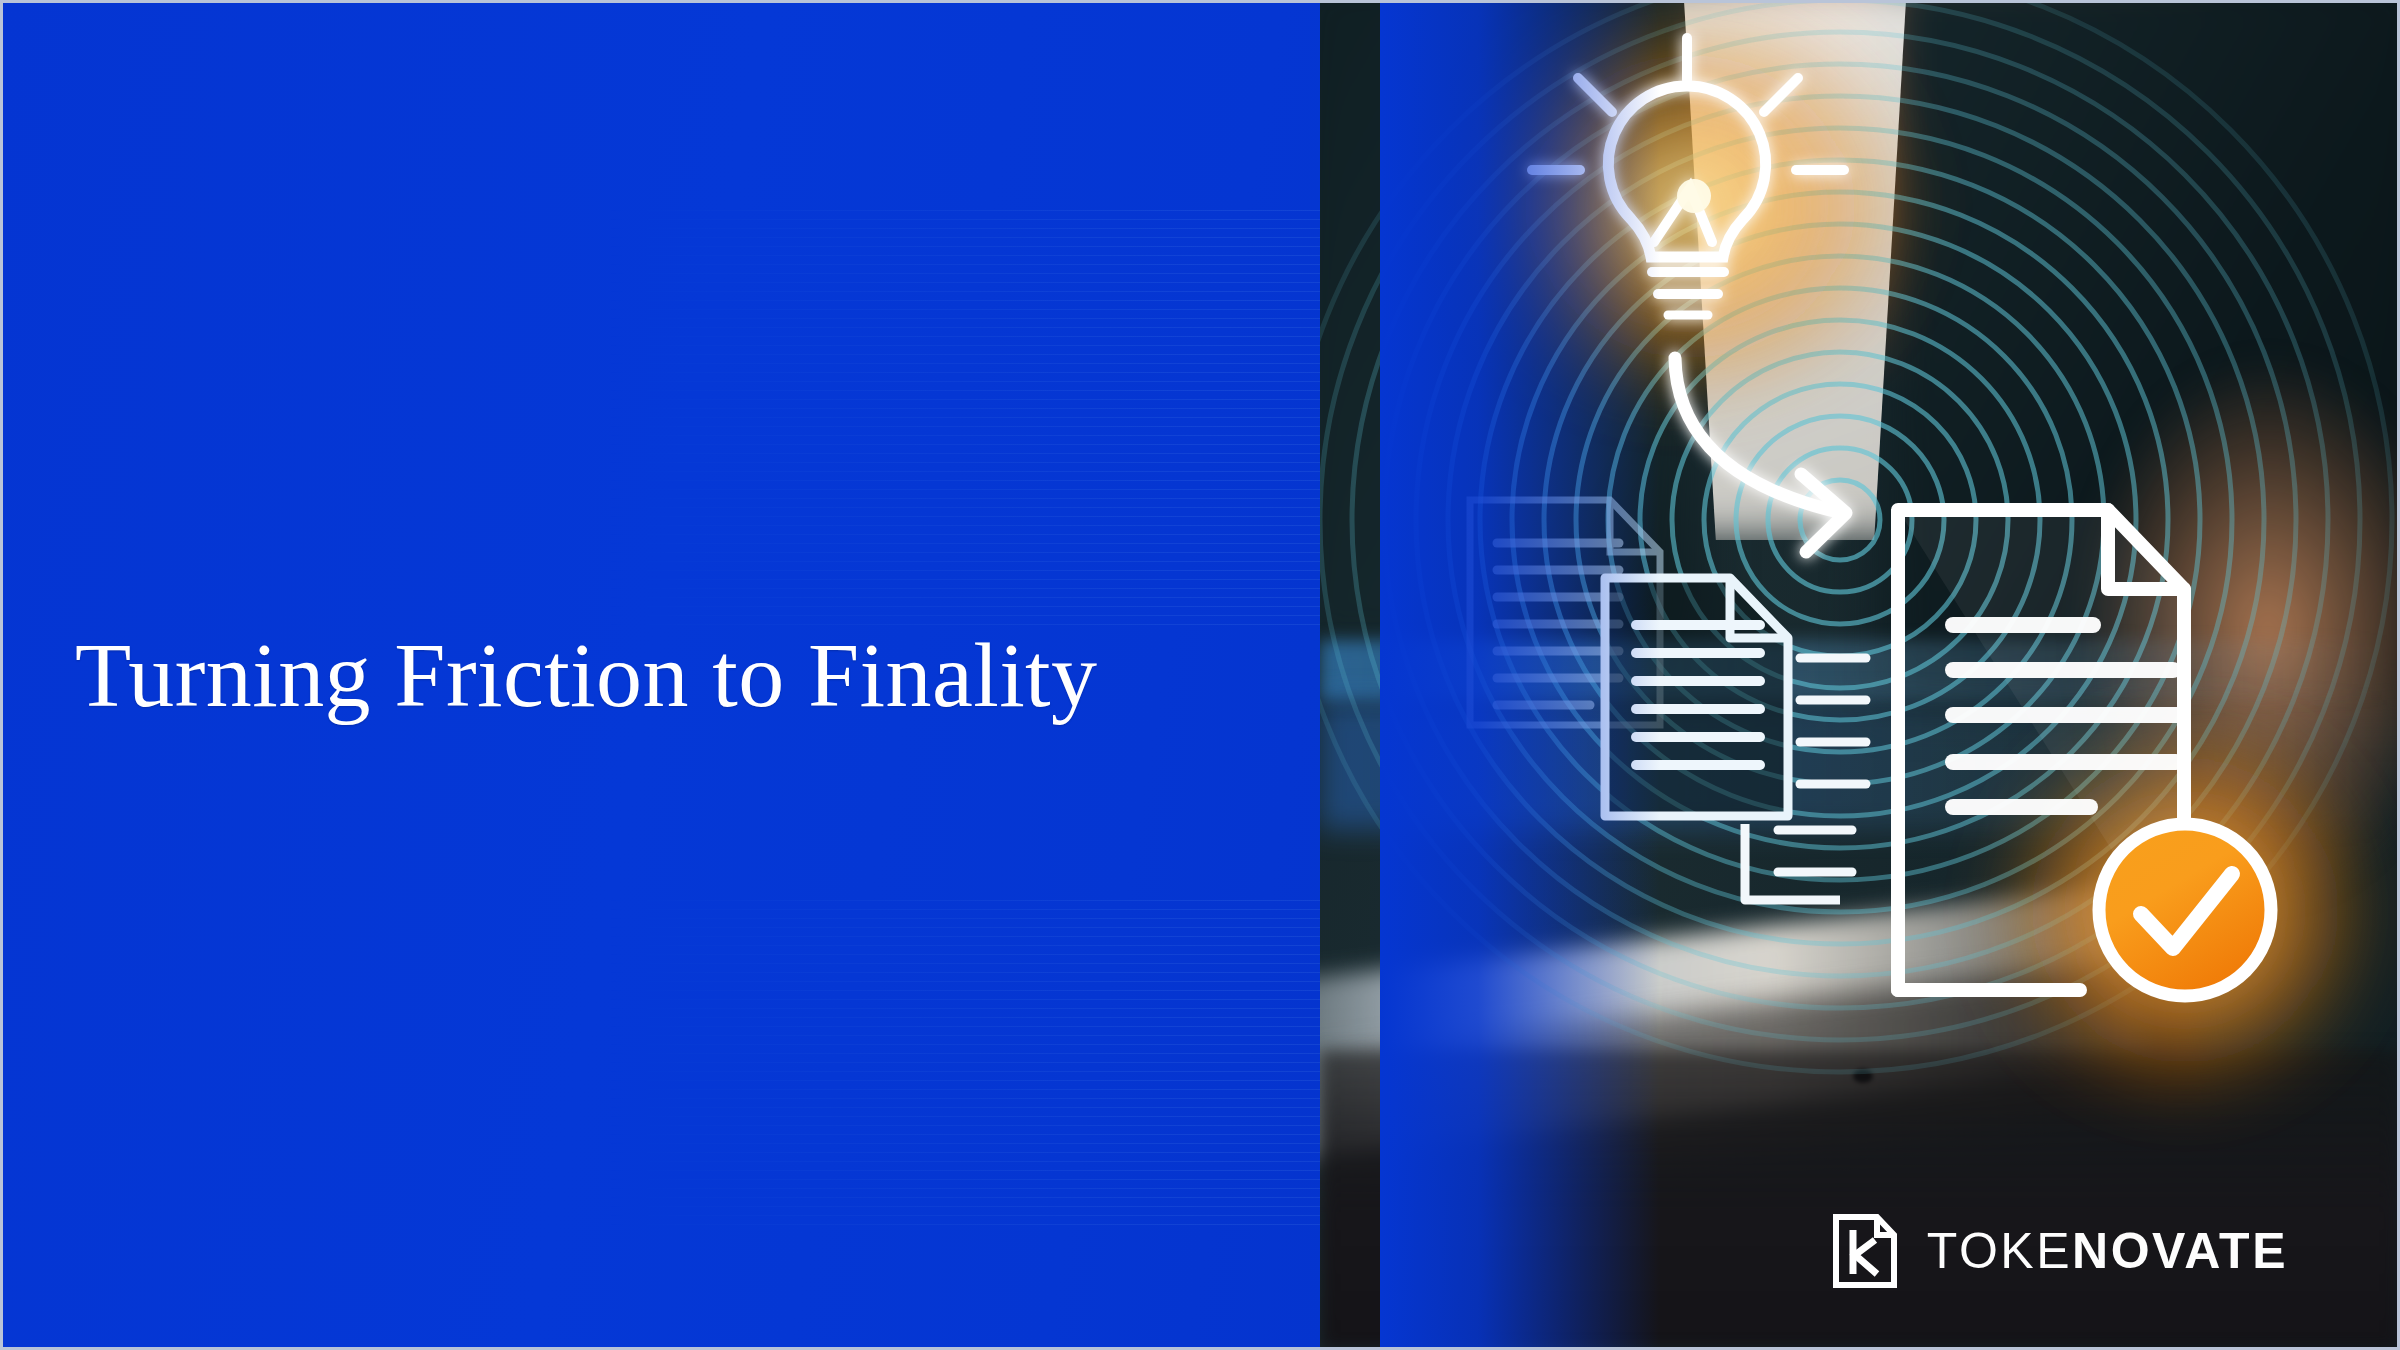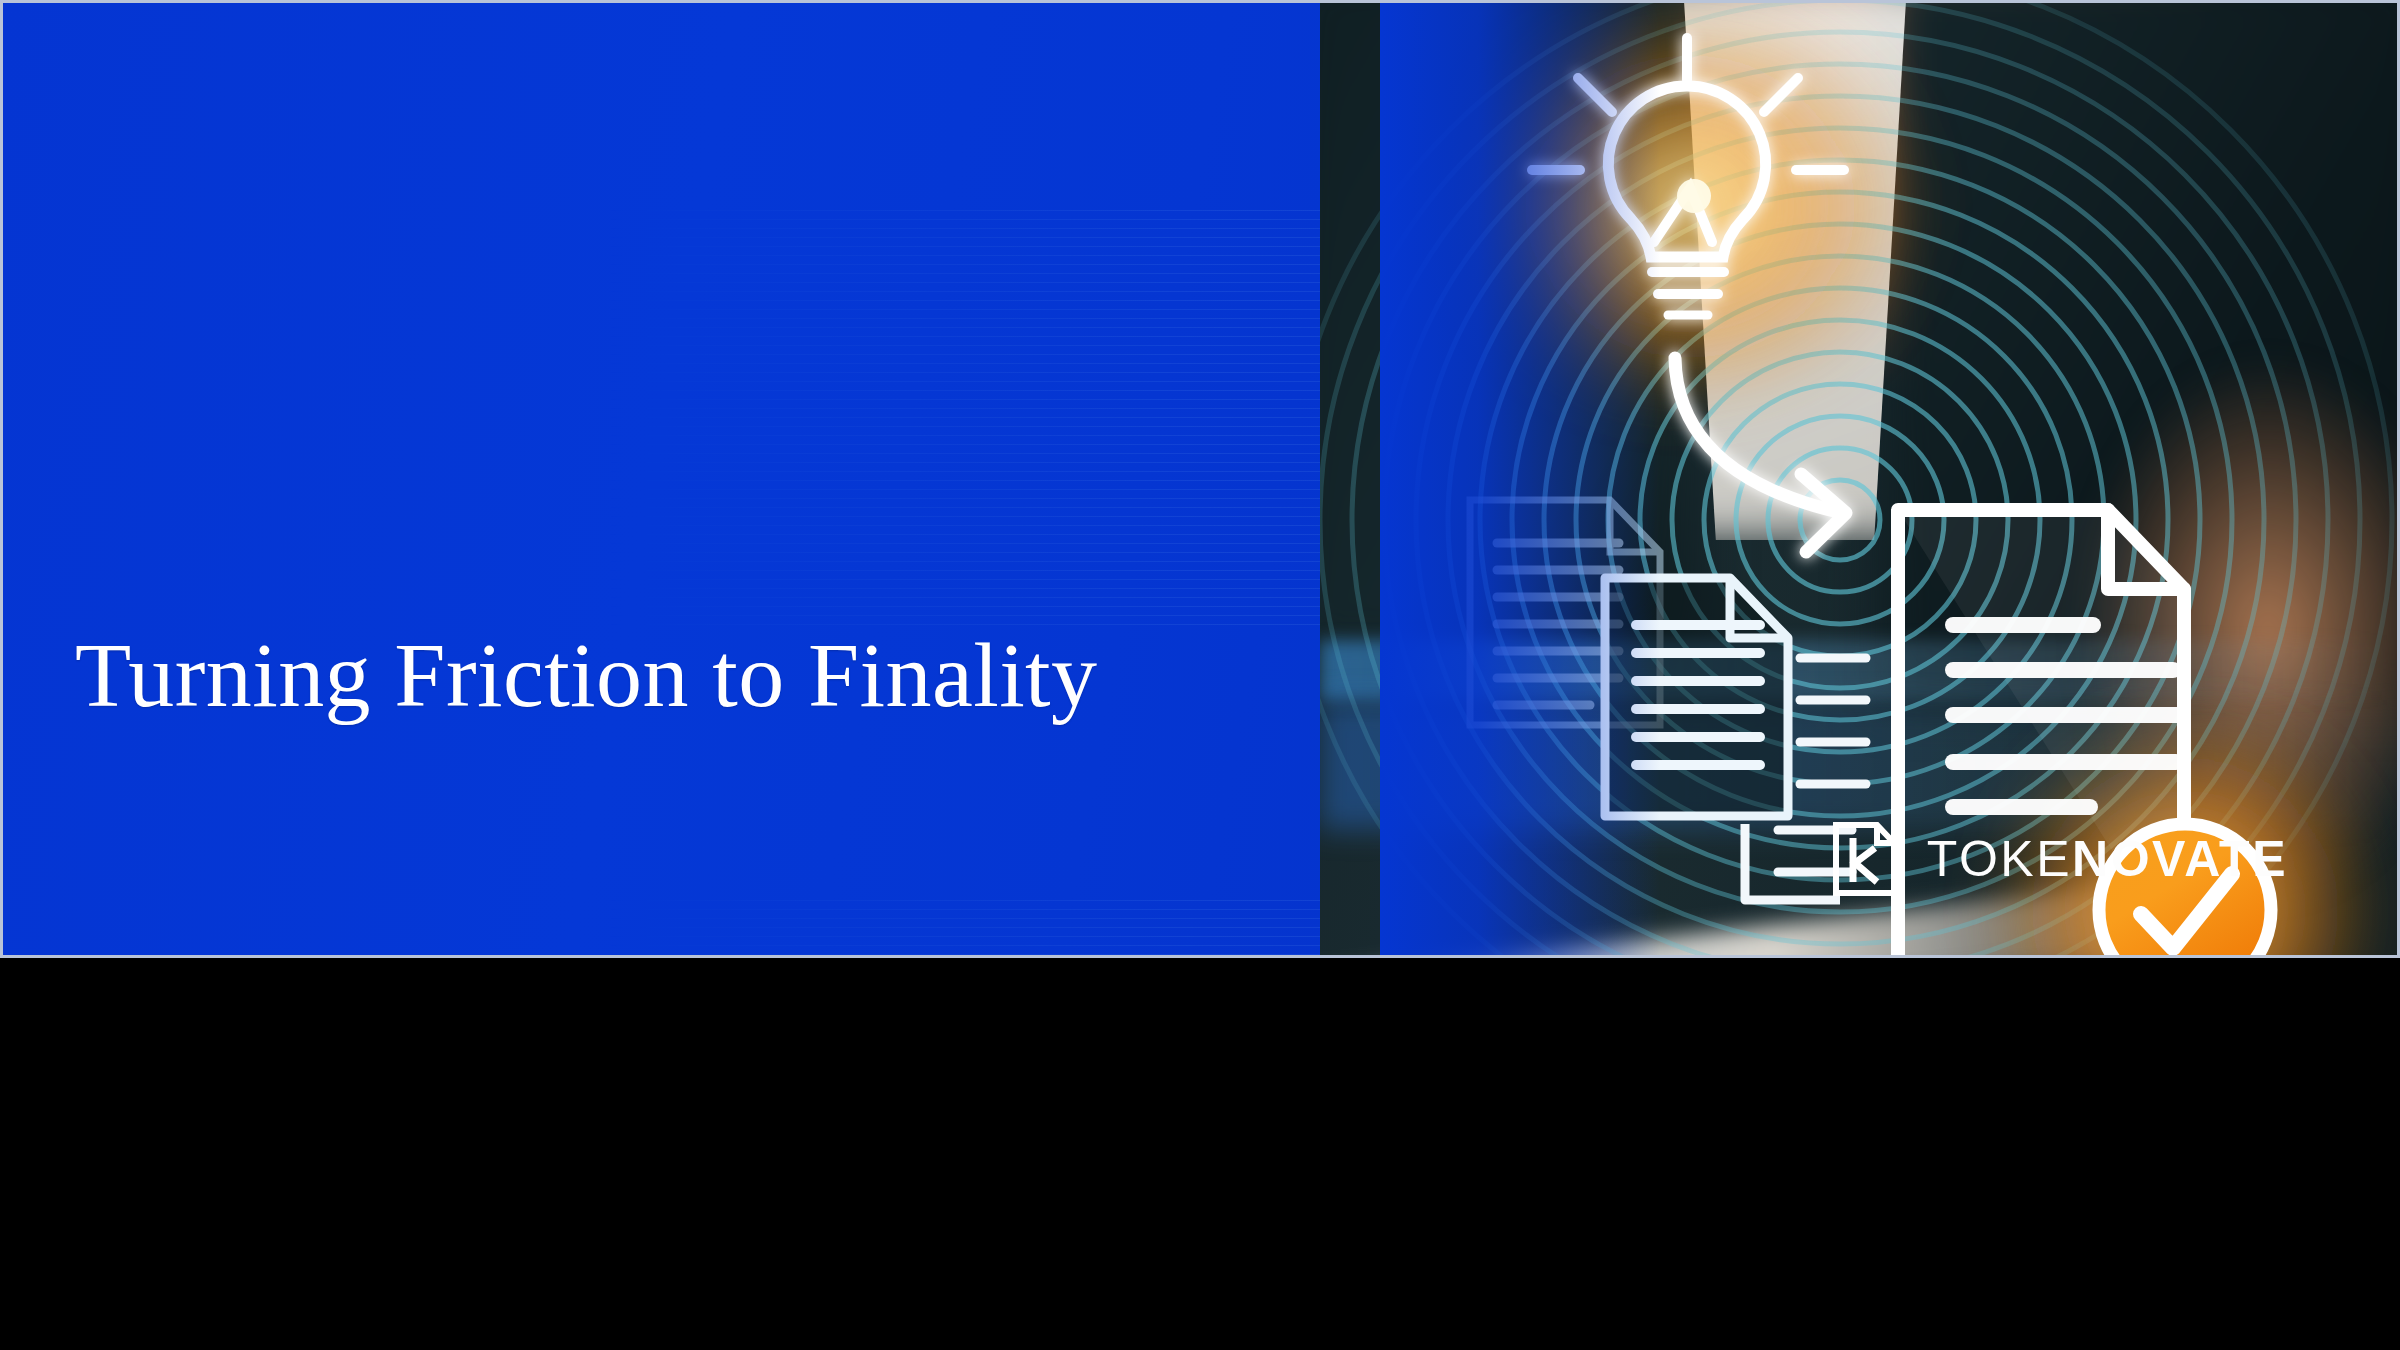--- a/index.html
+++ b/index.html
@@ -1,21 +1,21 @@
 <!DOCTYPE html>
 <html><head>
 <meta charset="utf-8">
 <title>Turning Friction to Finality For Repo Trades</title>
 <style>
   html,body{margin:0;padding:0;background:#000;}
   *{box-sizing:border-box;}
 
   #slide{
     position:relative;
-    width:2400px; height:958px;
+    width:2400px; height:1350px;
     overflow:hidden;
     background:#0536d2;
     font-family:"Liberation Sans", sans-serif;
   }
 
   
   #frame{
     position:absolute; inset:0;
     border:3px solid #b9c4d8;
     pointer-events:none;

